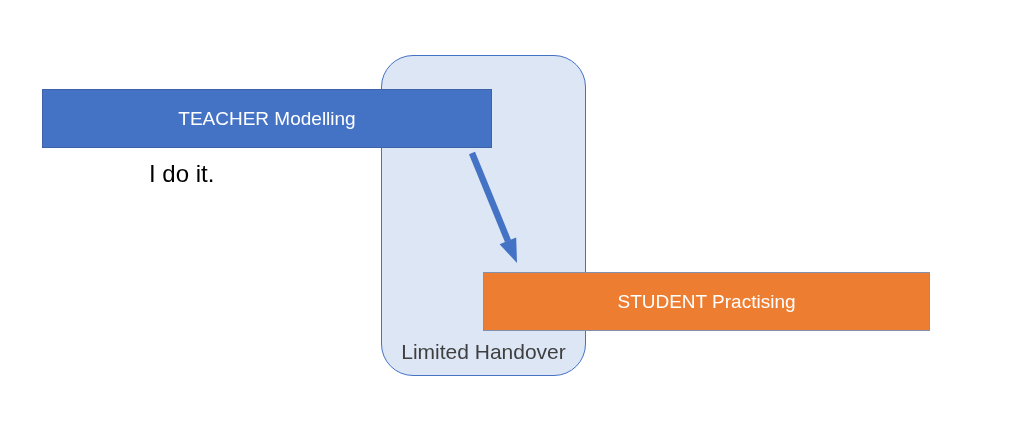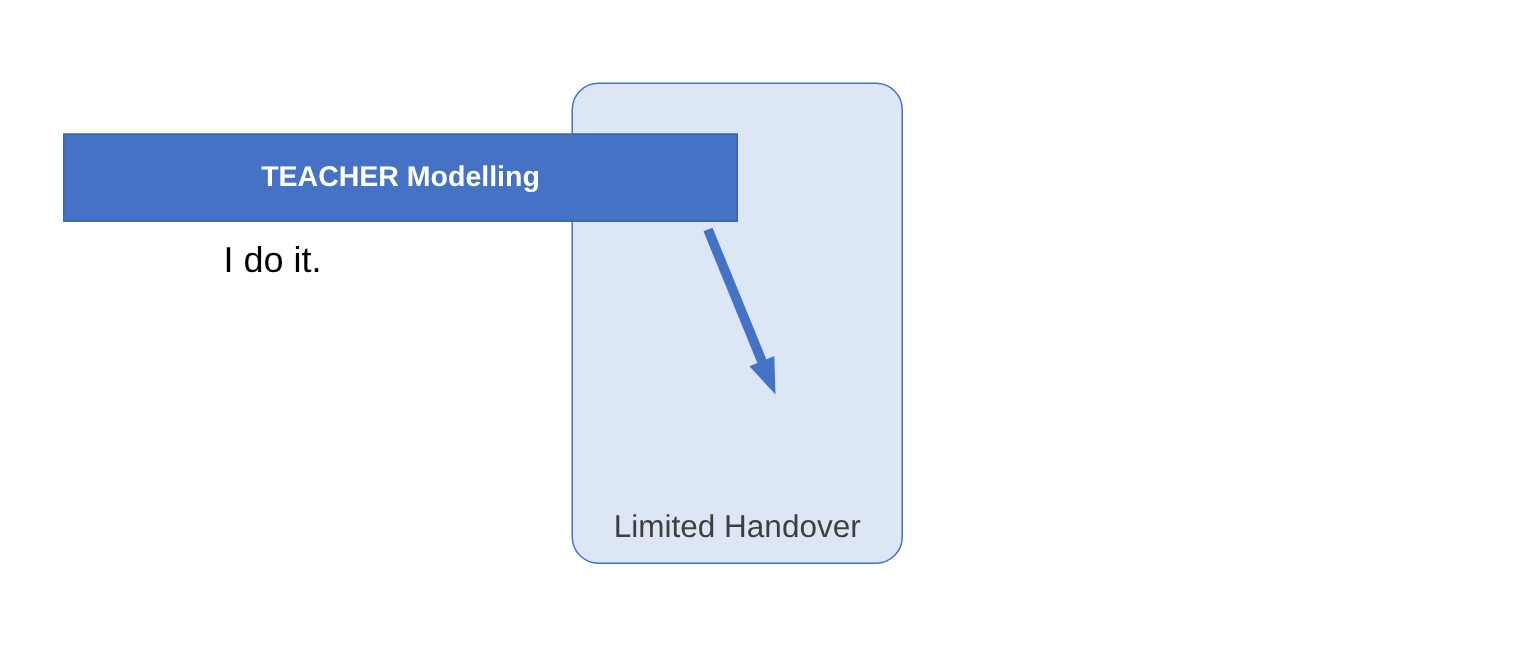--- a/index.html
+++ b/index.html
@@ -7,22 +7,22 @@
   .stage {
     position: relative;
     width: 1022px;
     height: 441px;
     background: #ffffff;
     overflow: hidden;
   }
   .handover-zone {
     position: absolute;
     left: 381px; top: 55px;
-    width: 221px; height: 321px;
-    border-radius: 18px;
+    width: 205px; height: 321px;
+    border-radius: 32px;
     border: 1.5px solid;
     box-sizing: border-box;
     display: flex;
     align-items: flex-end;
     justify-content: center;
   }
   .handover-zone .zone-label {
     font-size: 21px;
     padding-bottom: 11px;
     white-space: nowrap;
@@ -57,25 +57,28 @@
 </head>
 <body>
 
 <div class="stage" style="background-color: rgb(255, 255, 255);">
 
   <div class="handover-zone" style="background-color: rgb(220, 230, 244); border-color: rgb(68, 114, 196);">
     <div class="zone-label" style="color: rgb(63, 63, 63);">Limited Handover</div>
   </div>
 
   <div class="bar teacher-bar" style="background-color: rgb(68, 114, 196); border-color: rgb(63, 99, 169);">
-    <span style="color: rgb(255, 255, 255); font-weight: bold;">TEACHER Modelling</span>
+    <span style="color: rgb(255, 255, 255);">TEACHER Modelling</span>
   </div>
 
   <div class="caption caption-teacher" style="color: rgb(0, 0, 0);">I do it.</div>
 
+  <div class="bar student-bar" style="background-color: rgb(237, 125, 49); border-color: rgb(128, 145, 173);">
+    <span style="color: rgb(255, 255, 255);">STUDENT Practising</span>
+  </div>
 
 
   <svg class="arrow-layer" viewBox="0 0 1022 441" xmlns="http://www.w3.org/2000/svg" aria-hidden="true">
     <line x1="472" y1="153" x2="508" y2="241" stroke-width="6.5" style="stroke: rgb(68, 114, 196);"></line>
     <polygon points="517,263 499.6,244.2 516.2,237.4" style="fill: rgb(68, 114, 196);"></polygon>
   </svg>
 
 </div>
 
 </body></html>

